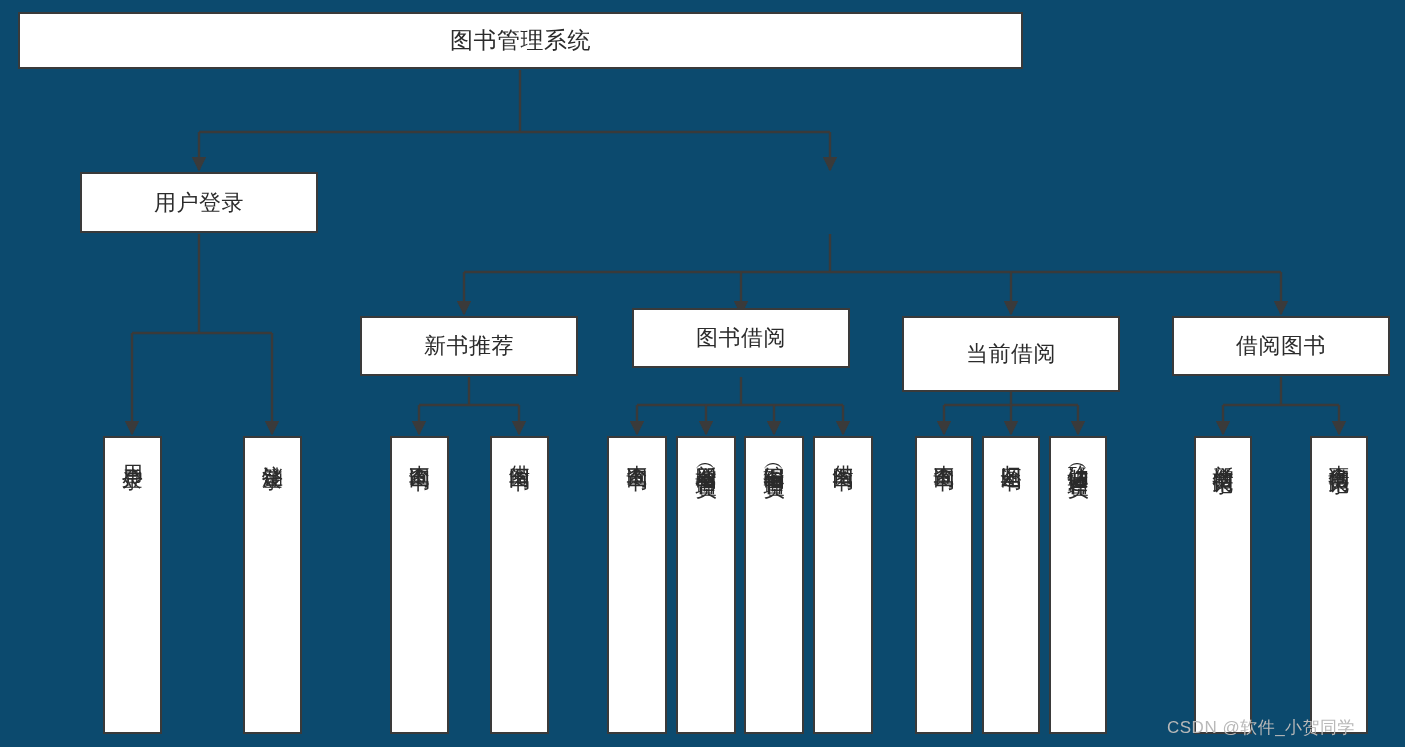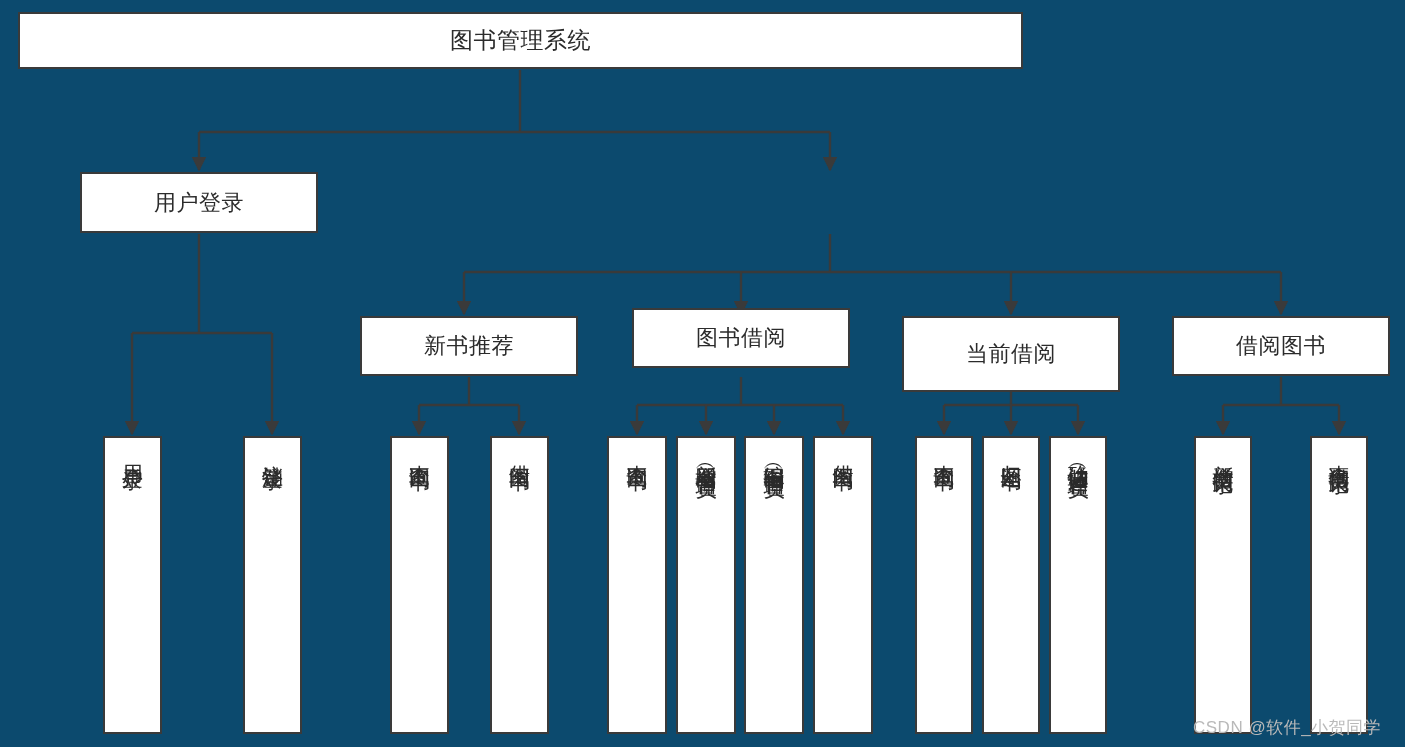--- a/index.html
+++ b/index.html
@@ -188,15 +188,15 @@
     <span class="node-label">确认归还（管理员）</span>
   </div>
 
   <div class="node vert" style="left:1194px; top:436px; width:58px; height:298px;">
     <span class="node-label">新增借阅记录</span>
   </div>
   <div class="node vert" style="left:1310px; top:436px; width:58px; height:298px;">
     <span class="node-label">查询借阅记录</span>
   </div>
 
-  <div class="watermark" style="left:1193px; top:716px;">CSDN @软件_小贺同学</div>
+  <div class="watermark" style="left:1167px; top:716px;">CSDN @软件_小贺同学</div>
 
 </div>
 
 </body></html>

